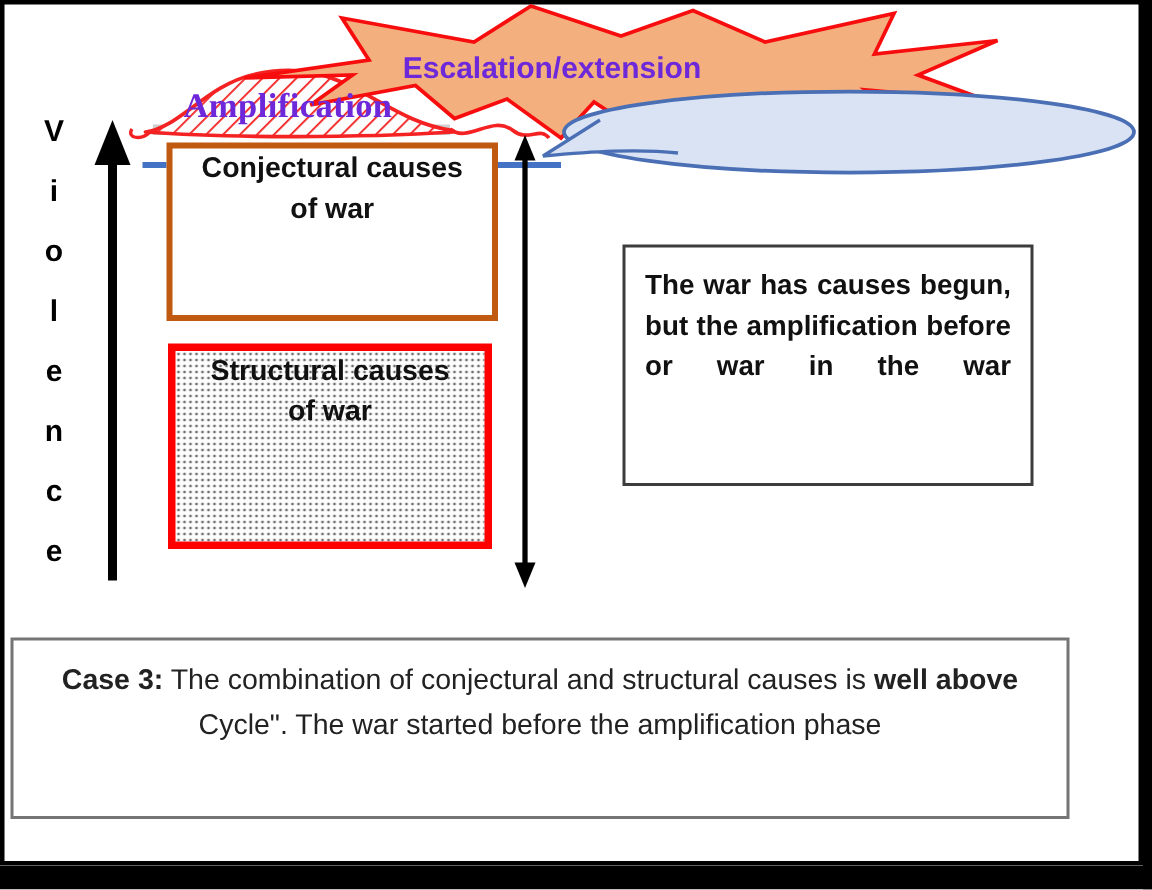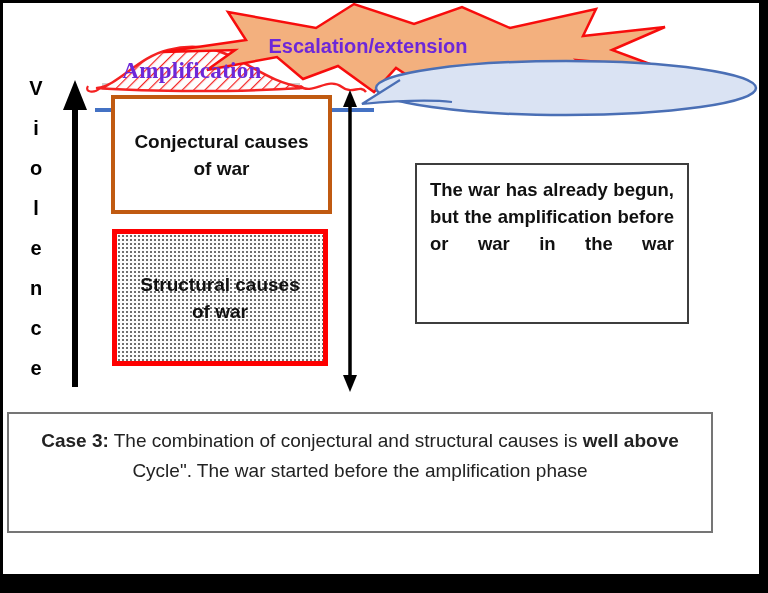--- a/index.html
+++ b/index.html
@@ -13,36 +13,36 @@
   #diagram-svg{position:absolute;left:0;top:0;z-index:2;pointer-events:none;}
 
   .floating-label{position:absolute;z-index:3;text-align:center;color:#6d28d9;}
   #label-amplification{left:116px;top:58px;width:152px;font-family:"Liberation Serif",serif;
       font-weight:bold;font-size:23px;letter-spacing:.3px;}
   #label-escalation{left:264px;top:35px;width:208px;font-weight:bold;font-size:20px;}
   #label-threshold{left:446px;top:76px;width:240px;font-family:"Liberation Serif",serif;
       font-weight:bold;font-size:20px;}
 
   .cause-box{position:absolute;z-index:3;box-sizing:border-box;display:flex;
-      align-items:center;justify-content:center;text-align:center;}
+      align-items:flex-start;justify-content:center;text-align:center;}
   .cause-text{white-space:pre-line;font-weight:bold;font-size:19px;line-height:27px;color:#111;}
   #box-conjectural{left:111px;top:95px;width:221px;height:119px;
       border:4px solid var(--conjectural_border,#c05a11);background:#fff;}
   #box-structural{left:112px;top:229px;width:216px;height:137px;
       border:5px solid var(--structural_border,#fe0000);
       background-color:#fdfdfd;
       background-image:radial-gradient(circle,#6f6f6f 0.9px,transparent 1.1px);
       background-size:4px 4px;}
 
   #note-box{position:absolute;z-index:3;left:415px;top:163px;width:274px;height:161px;
       box-sizing:border-box;border:2px solid #3d3d3d;background:#fff;padding:11px 13px;text-align:center;}
   .jline{display:flex;justify-content:space-between;line-height:27px;
       font-weight:bold;font-size:18.5px;color:#111;}
 
-  #caption-box{position:absolute;z-index:3;left:7px;top:412px;width:706px;height:121px;
+  #caption-box{position:absolute;z-index:3;left:7px;top:425px;width:706px;height:121px;
       box-sizing:border-box;border:2px solid #757575;background:#fff;
       padding:12px 8px 0 8px;text-align:center;}
   .cline{line-height:30px;font-size:19px;color:#222;}
   .cline .b{font-weight:bold;}
 
   #violence-axis-letters{position:absolute;z-index:3;left:22px;top:68px;width:28px;}
   .vletter{height:40px;line-height:40px;text-align:center;font-weight:bold;font-size:20px;color:#000;}
 </style>
 </head>
 <body>
@@ -105,21 +105,21 @@
   <div class="cause-box" id="box-structural">
     <div class="cause-text">Structural causes
 of war</div>
   </div>
 
   <div id="note-box">
       <div class="jline">
         <span>The</span>
         <span>war</span>
         <span>has</span>
-        <span>already</span>
+        <span>causes</span>
         <span>begun,</span>
       </div>
       <div class="jline">
         <span>but</span>
         <span>the</span>
         <span>amplification</span>
         <span>before</span>
       </div>
       <div class="jline">
         <span>or</span>

